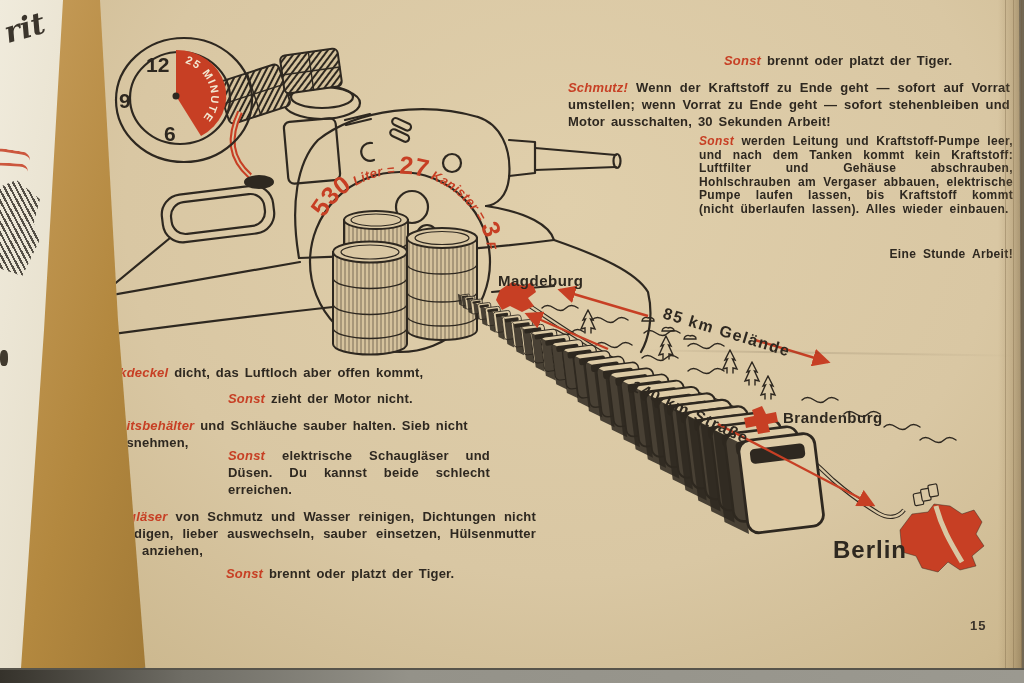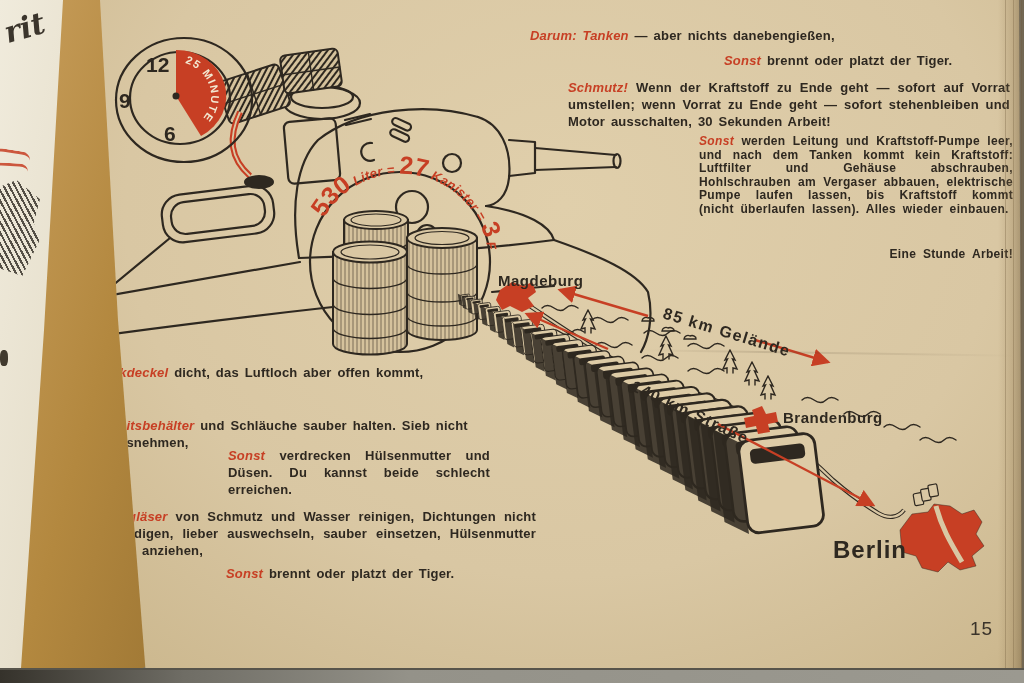--- a/index.html
+++ b/index.html
@@ -40,21 +40,21 @@
   .bottom-strip{position:absolute;left:0;top:668px;width:1024px;height:15px;border-top:2px solid #57544b;
     background:linear-gradient(90deg,#35322b 0%,#6f6d65 18%,#949289 40%,#9b9990 100%);}
 
   
   .txt{position:absolute;color:var(--ink);font-weight:bold;font-size:13px;line-height:17px;
     letter-spacing:.2px;word-spacing:2px;}
   .just{text-align:justify;}
   .small{font-size:12px;line-height:13.5px;word-spacing:3px;letter-spacing:.35px;}
   .right{text-align:right;}
   .red-lead{color:var(--red);font-style:italic;}
-  .page-num{position:absolute;left:970px;top:618px;font-weight:normal;font-size:19px;color:#3a332a;letter-spacing:1px;}
+  .page-num{position:absolute;left:970px;top:618px;font-weight:bold;font-size:13px;color:#3a332a;letter-spacing:1px;}
 
   
   .ink{stroke:var(--ink);fill:none;stroke-width:2.2;stroke-linecap:round;stroke-linejoin:round;}
   .ink-thin{stroke:var(--ink);fill:none;stroke-width:1.4;stroke-linecap:round;}
   .red-stroke{stroke:var(--red);fill:none;}
   .red-fill{fill:var(--red);}
   .road-under{stroke:var(--ink);stroke-width:4.4;fill:none;}
   .road-over{stroke:var(--paper);stroke-width:2.2;fill:none;}
   .lbl{font-family:"Liberation Sans",sans-serif;font-weight:bold;font-size:15px;fill:var(--ink);letter-spacing:.5px;}
   .route-lbl{font-size:16px;letter-spacing:1.5px;}
@@ -389,42 +389,42 @@
         <text class="lbl" x="498" y="286">Magdeburg</text>
         <text class="lbl route-lbl" transform="translate(662,318) rotate(17)">85 km Gelände</text>
         <text class="lbl route-lbl" transform="translate(630,390) rotate(25)">140 km Straße</text>
         <text class="lbl" x="783" y="423">Brandenburg</text>
         <text class="berlin-lbl" x="833" y="558">Berlin</text>
       </g>
     </svg>
 
     <div class="crease"></div>
 
-    <div class="txt" style="left:530px;top:27px;width:478px;">
-      <span class="red-lead">Darum: Tanken</span><span> — aber nichts danebengießen,</span>
-    </div>
     <div class="txt" style="left:724px;top:52px;">
       <span class="red-lead">Sonst</span><span> brennt oder platzt der Tiger.</span>
     </div>
     <div class="txt just" style="left:568px;top:79px;width:442px;">
       <span class="red-lead">Schmutz!</span><span> Wenn der Kraftstoff zu Ende geht — sofort auf Vorrat umstellen; wenn Vorrat zu Ende geht — sofort stehenbleiben und Motor ausschalten, 30 Sekunden Arbeit!</span>
     </div>
     <div class="txt small just" style="left:699px;top:135px;width:314px;">
       <span class="red-lead">Sonst</span><span> werden Leitung und Kraftstoff-Pumpe leer, und nach dem Tanken kommt kein Kraftstoff: Luftfilter und Gehäuse abschrauben, Hohlschrauben am Vergaser abbauen, elektrische Pumpe laufen lassen, bis Kraftstoff kommt (nicht überlaufen lassen). Alles wieder einbauen.</span>
     </div>
     <div class="txt small right" style="left:699px;top:248px;width:314px;">Eine Stunde Arbeit!</div>
 
     <div class="txt" style="left:96px;top:364px;width:440px;">
       <span class="red-lead">Tankdeckel</span><span> dicht, das Luftloch aber offen kommt,</span>
     </div>
+    <div class="txt" style="left:228px;top:390px;">
+      <span class="red-lead">Sonst</span><span> zieht der Motor nicht.</span>
+    </div>
     <div class="txt" style="left:90px;top:417px;width:424px;">
       <span class="red-lead">Einheitsbehälter</span><span> und Schläuche sauber halten. Sieb nicht herausnehmen,</span>
     </div>
     <div class="txt just" style="left:228px;top:447px;width:262px;">
-      <span class="red-lead">Sonst</span><span> verdrecken Hülsenmutter und Düsen. Du kannst beide schlecht erreichen.</span>
+      <span class="red-lead">Sonst</span><span> elektrische Schaugläser und Düsen. Du kannst beide schlecht erreichen.</span>
     </div>
     <div class="txt just" style="left:88px;top:508px;width:448px;">
       <span class="red-lead">Schaugläser</span><span> von Schmutz und Wasser reinigen, Dichtungen nicht beschädigen, lieber auswechseln, sauber einsetzen, Hülsenmutter stramm anziehen,</span>
     </div>
     <div class="txt" style="left:226px;top:565px;">
       <span class="red-lead">Sonst</span><span> brennt oder platzt der Tiger.</span>
     </div>
 
     <div class="page-num">15</div>
   </div>

